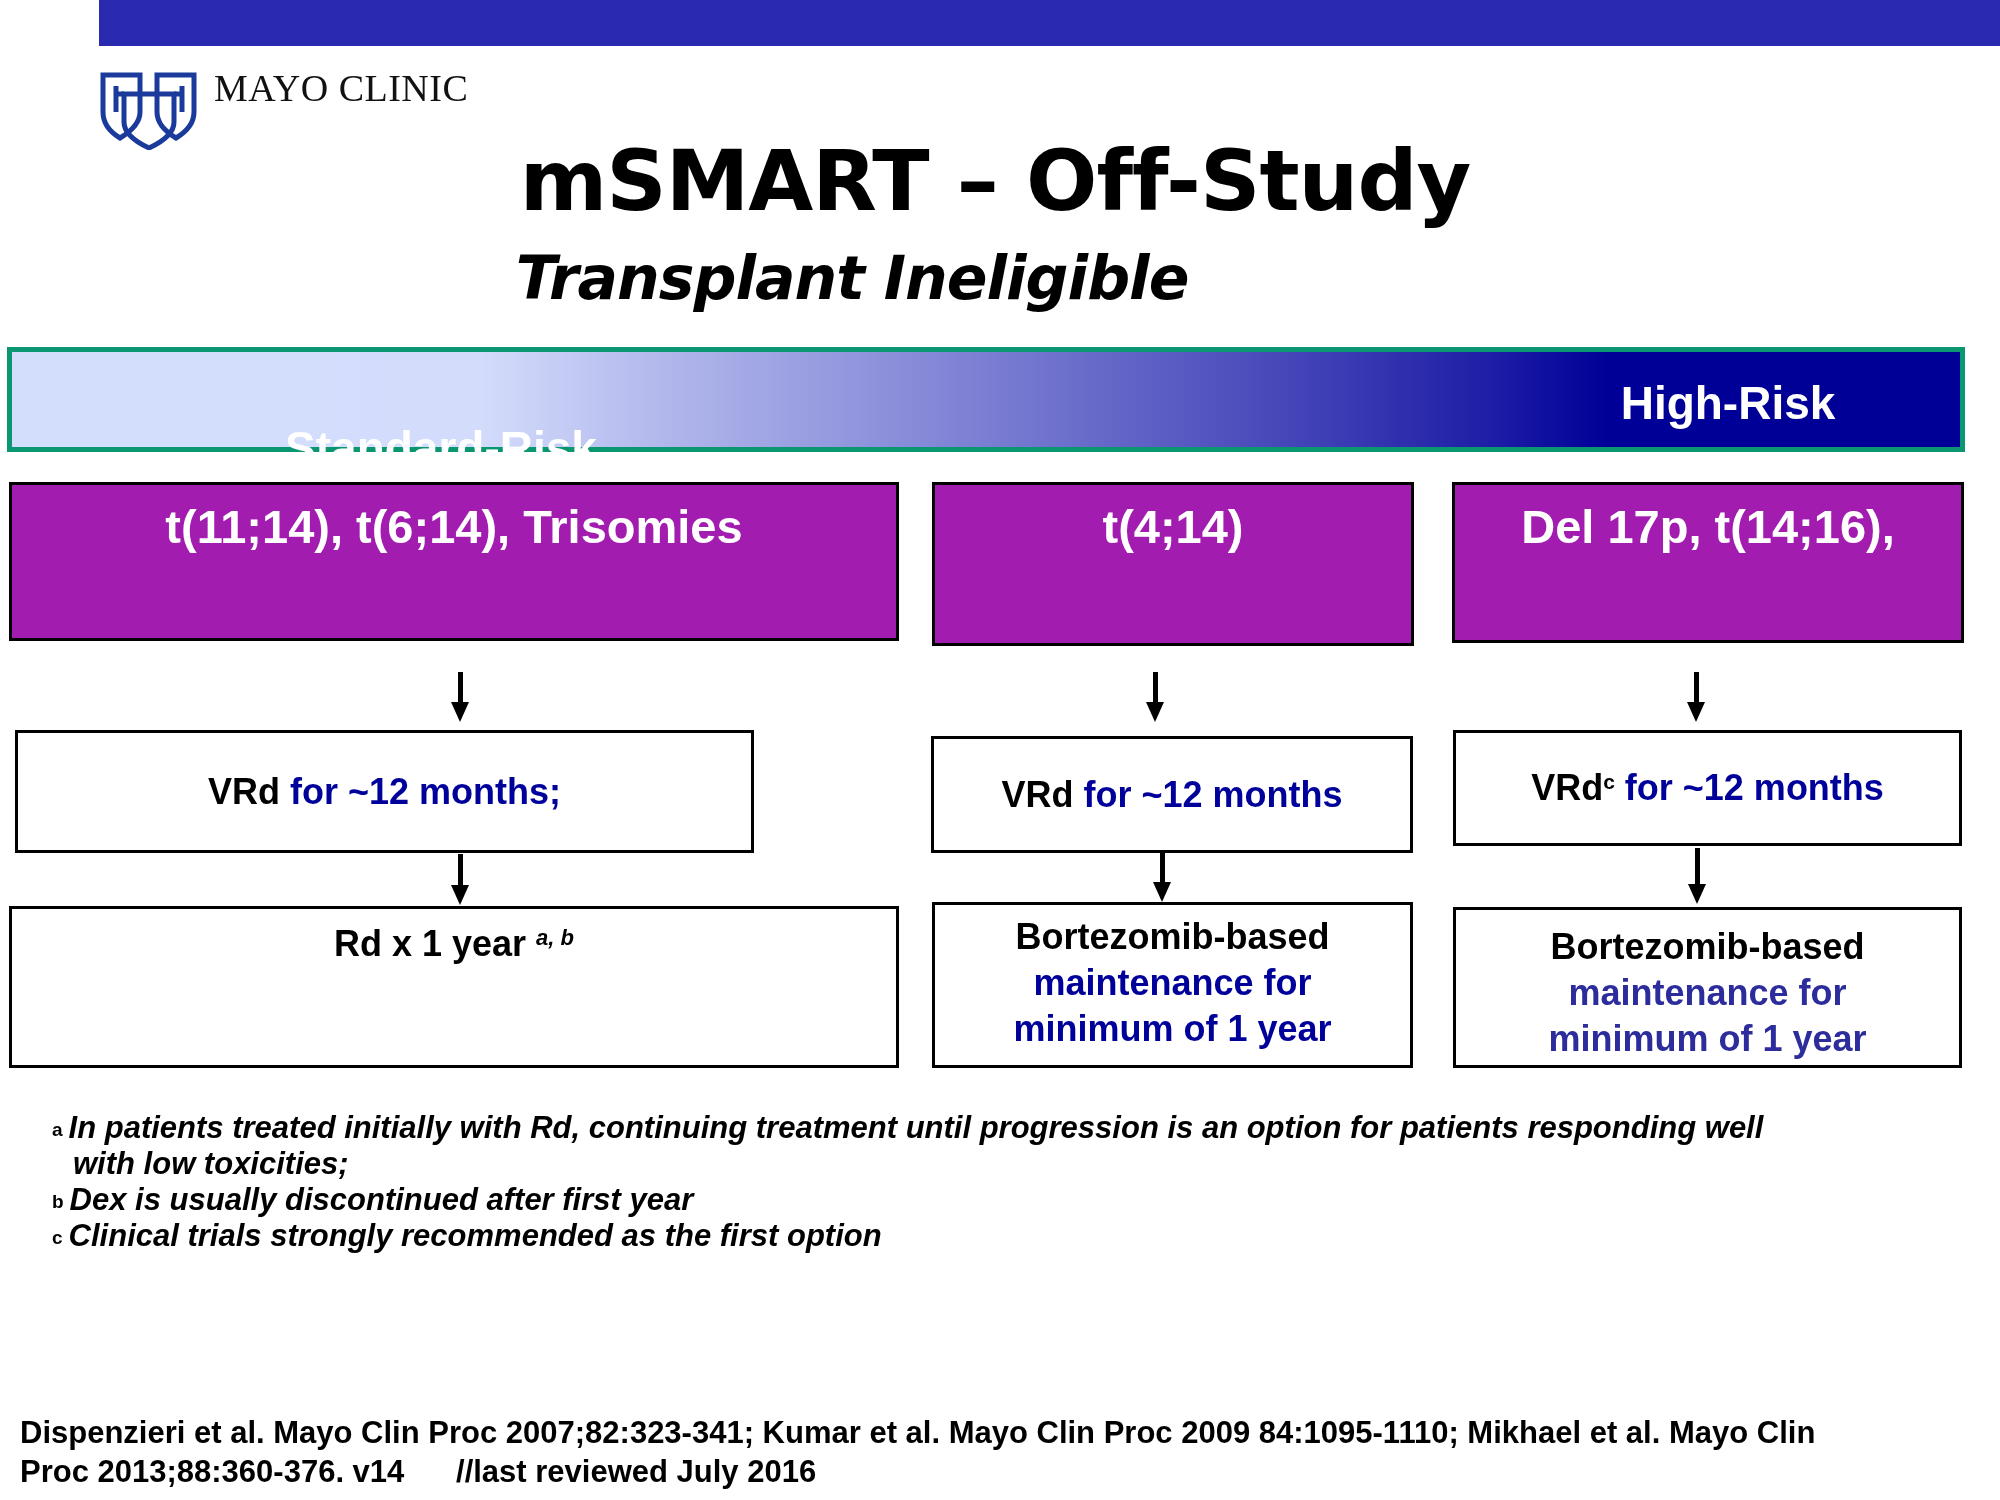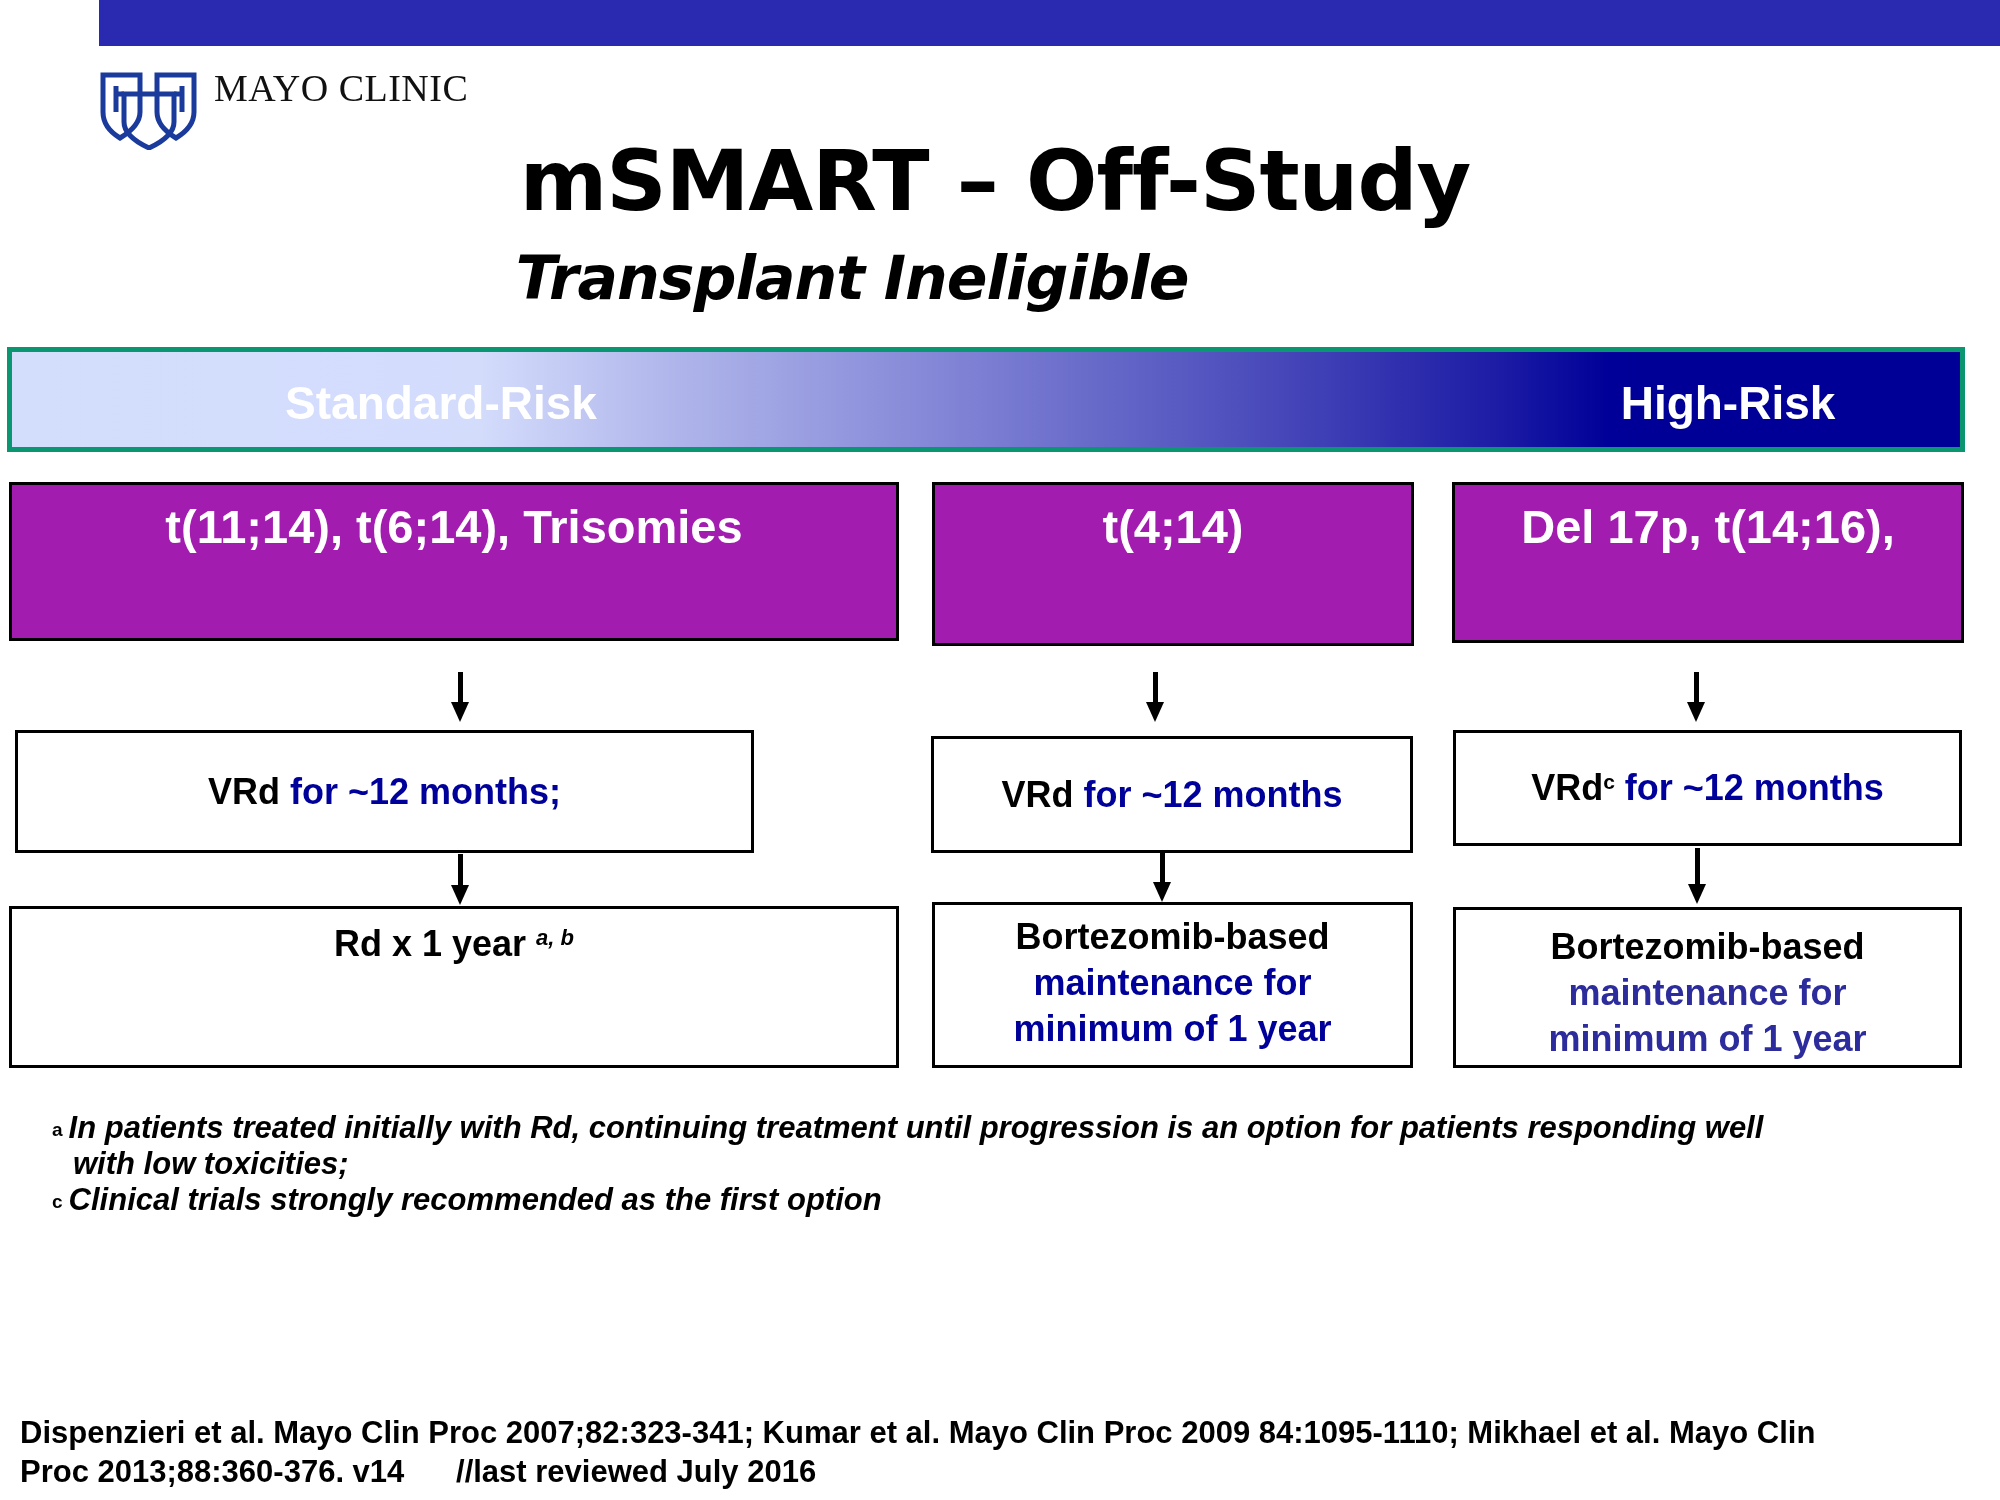--- a/index.html
+++ b/index.html
@@ -55,21 +55,21 @@
       <path d="M16 14 V40 M82 14 V40 M24 22 H16 M74 22 H82"></path>
     </g>
   </svg>
 </div>
 <div id="logo-text" class="abs">MAYO CLINIC</div>
 
 <div id="title" class="abs">mSMART – Off-Study</div>
 <div id="subtitle" class="abs">Transplant Ineligible</div>
 
 <div id="risk-banner" class="abs">
-  <span class="risk-label" style="left:429px;">Standard-Risk</span>
+  <span class="risk-label" style="left:429px;margin-top:45px;">Standard-Risk</span>
   <span class="risk-label" style="left:1716px;">High-Risk</span>
 </div>
 
 <div class="abs hdr-box" style="left:9px; top:482px; width:890px; height:159px;">
   <span>t(11;14), t(6;14), Trisomies</span>
 </div>
 <div class="arrow" style="left:460px; top:672px;">
   <div class="shaft" style="height:32px;"></div>
     <div class="head" style="top:30px;"></div>
 </div>
@@ -130,20 +130,23 @@
   <div class="blue2">maintenance for</div>
   <div class="blue2">minimum of 1 year</div>
 </div>
 
 <div id="footnotes" class="abs">
   <div class="fn-line">
     <span class="fn-mark">a</span><span>In patients treated initially with Rd, continuing treatment until progression is an option for patients responding well</span>
   </div>
   <div class="fn-line indent">with low toxicities;</div>
   <div class="fn-line">
+    <span class="fn-mark">b</span><span>Dex is usually discontinued after first year</span>
+  </div>
+  <div class="fn-line">
     <span class="fn-mark">c</span><span>Clinical trials strongly recommended as the first option</span>
   </div>
 </div>
 
 <div id="citation" class="abs">
   <div style="white-space:nowrap;">Dispenzieri et al. Mayo Clin Proc 2007;82:323-341; Kumar et al. Mayo Clin Proc 2009 84:1095-1110; Mikhael et al. Mayo Clin</div>
   <div style="white-space:pre;">Proc 2013;88:360-376. v14      //last reviewed July 2016</div>
 </div>
 
 </body></html>

